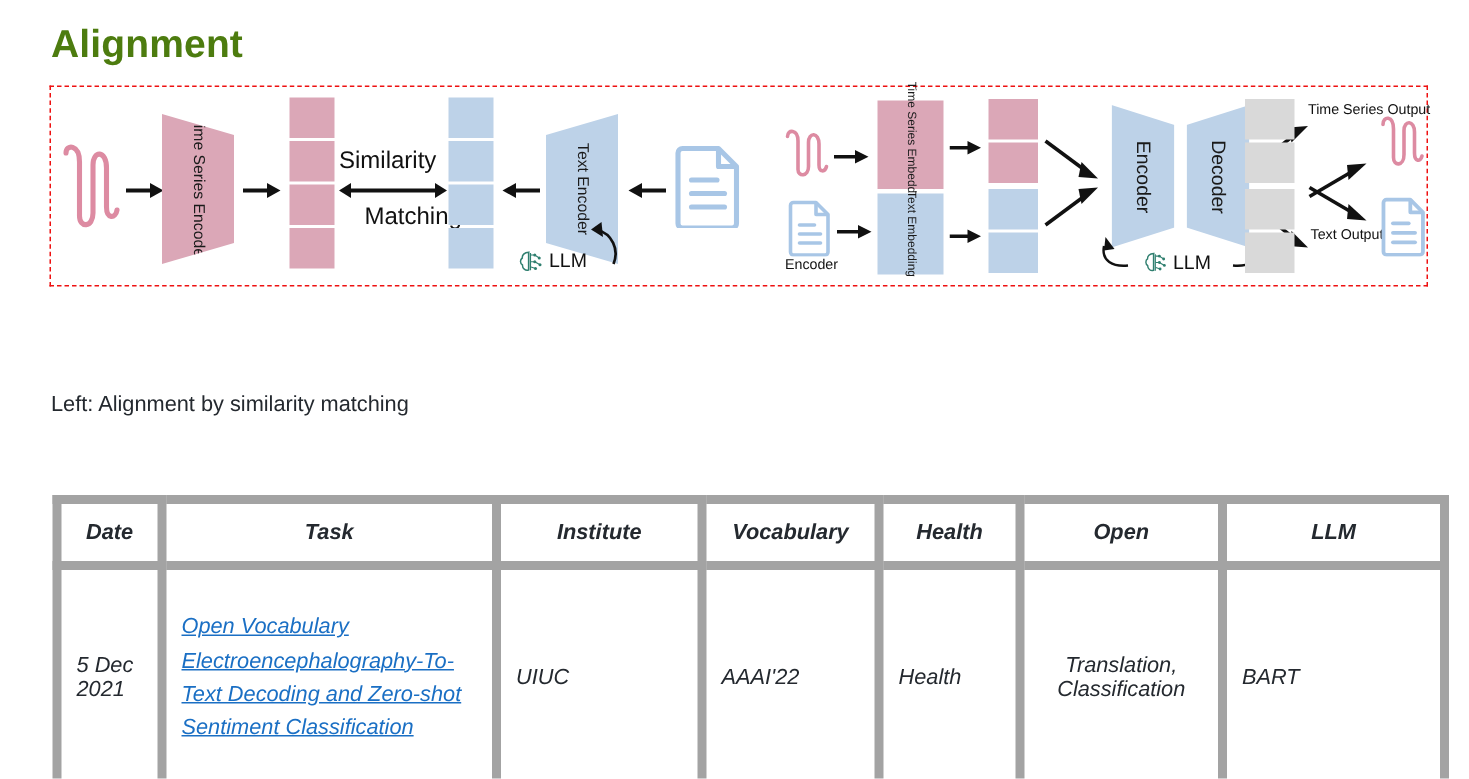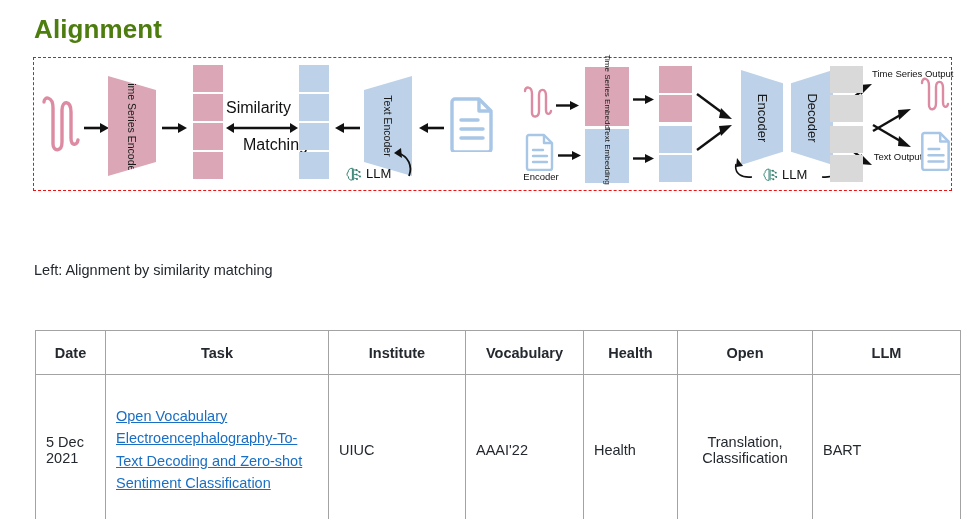--- a/index.html
+++ b/index.html
@@ -88,23 +88,24 @@
   table.papers {
     position: absolute;
     left: 35px; top: 330px;
     border-collapse: collapse;
     table-layout: fixed;
     width: 925px;
     font-size: 14.5px;
     color: #24292f;
   }
   table.papers th, table.papers td {
-    border: 1px solid #a3a3a3;
+    border: 6px solid #a3a3a3;
     padding: 7px 10px;
     vertical-align: middle;
+    font-style: italic;
   }
   table.papers th {
     font-weight: bold;
     text-align: center;
     height: 44px;
     font-size: 14.5px;
   }
   table.papers td { height: 150px; }
   td.c-date  { text-align: left; }
   td.c-paper { text-align: left; }

